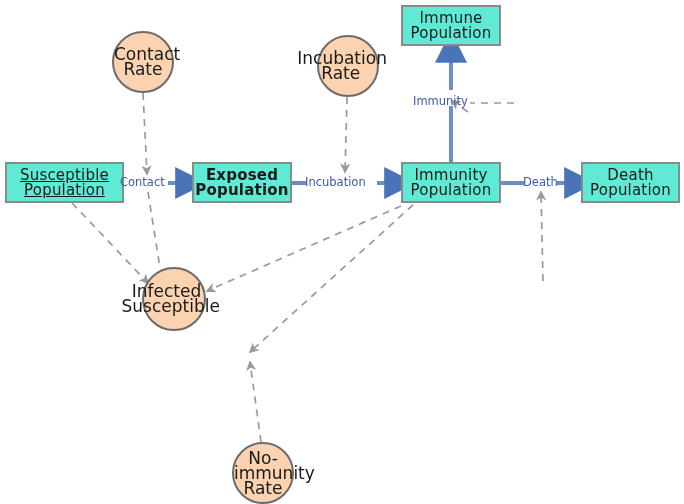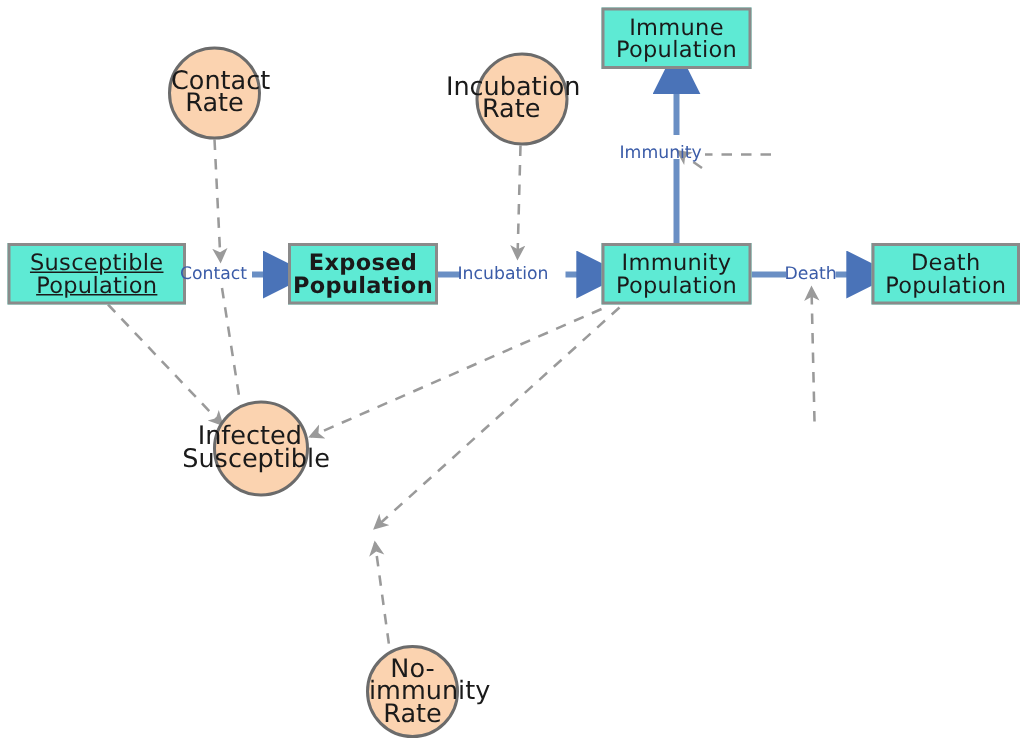--- a/index.html
+++ b/index.html
@@ -204,21 +204,21 @@
 
 
 
   <div class="rate" style="left:142px; top:267px; width:64px; height:64px;">
     <span>
       <span style="font-style:normal;">Infected</span>
       <span style="font-style:normal;">Susceptible</span>
     </span>
   </div>
 
-  <div class="rate tight" style="left:232px; top:430px; width:62px; height:62px;margin-left:12px;">
+  <div class="rate tight" style="left:232px; top:442px; width:62px; height:62px;">
     <span>
       <span>No-</span>
       <span>immunity</span>
       <span>Rate</span>
     </span>
   </div>
 
   <div class="flow-label" style="left:120px; top:176px;">Contact</div>
 
   <div class="flow-label" style="left:305px; top:176px;">Incubation</div>

